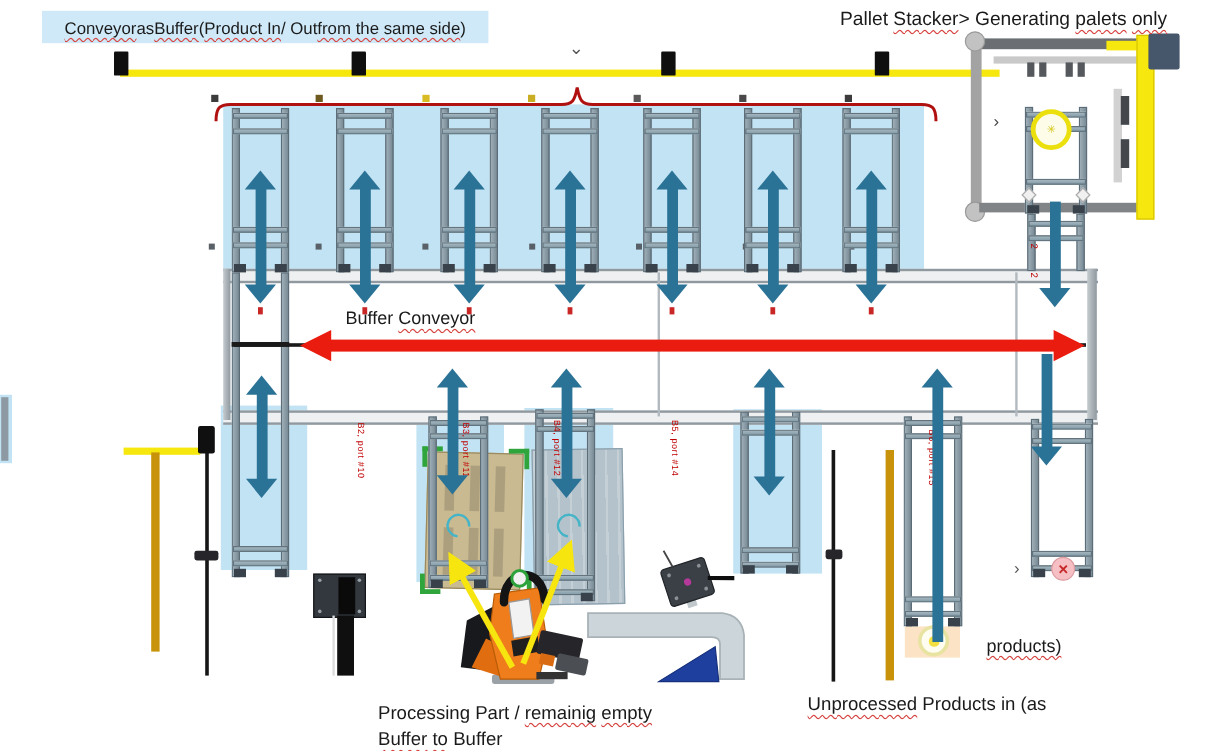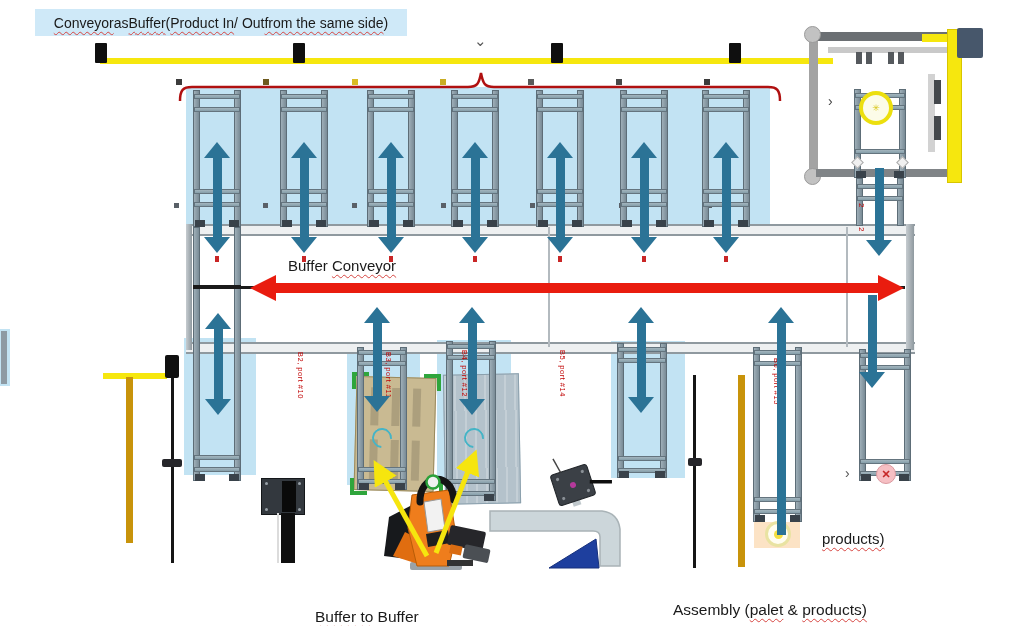--- a/index.html
+++ b/index.html
@@ -85,23 +85,25 @@
   <div class="abs buffer-box lbl">
       <span class="wv">Conveyor</span>
       <span> as </span>
       <span class="wv">Buffer</span>
       <span> (</span>
       <span class="wv">Product In</span>
       <span> / Out </span>
       <span class="wv">from the same side</span>
       <span>)</span>
     </div>
+  <div class="abs stacker-lbl lbl"><span>Pallet </span><span class="wv">Stacker</span><span>&gt; Generating </span><span class="wv">palets</span><span> </span><span class="wv">only</span></div>
   <div class="abs shuttle-lbl lbl"><span>Buffer </span><span class="wv">Conveyor</span></div>
+  <div class="abs proc-lbl lbl"><span>Processing Part / </span><span class="wv">remainig</span><span> </span><span class="wv">empty</span></div>
   <div class="abs proc-lbl lbl" style="top:606px"><span class="wv">Buffer to</span><span> Buffer</span></div>
-  <div class="abs unproc-lbl lbl" style="top:599px"><span>Assembly (</span><span class="wv">palet</span><span> &amp; </span><span class="wv">products)</span></div>
+  <div class="abs unproc-lbl lbl"><span class="wv">Unprocessed</span><span> Products in (as</span></div>
   <div class="abs processed-lbl lbl" style="top:528px"><span class="wv">products)</span></div>
 
   <div class="abs yellow-line" style="left:100px;top:58px;width:733px;height:6px"></div>
   <div class="abs chev" style="left:474px;top:33px;font-size:15px">⌄</div>
 
   <div class="abs rail-h" style="left:186px;top:224px;width:729px;height:8px"></div>
   <div class="abs rail-h" style="left:186px;top:342px;width:729px;height:8px"></div>
   <div class="abs rail-end" style="left:906px;top:224px;width:8px;height:126px"></div>
   <div class="abs rail-end" style="left:186px;top:224px;width:6px;height:126px"></div>
   <div class="abs seam" style="left:548px;top:227px;width:2px;height:120px"></div>

